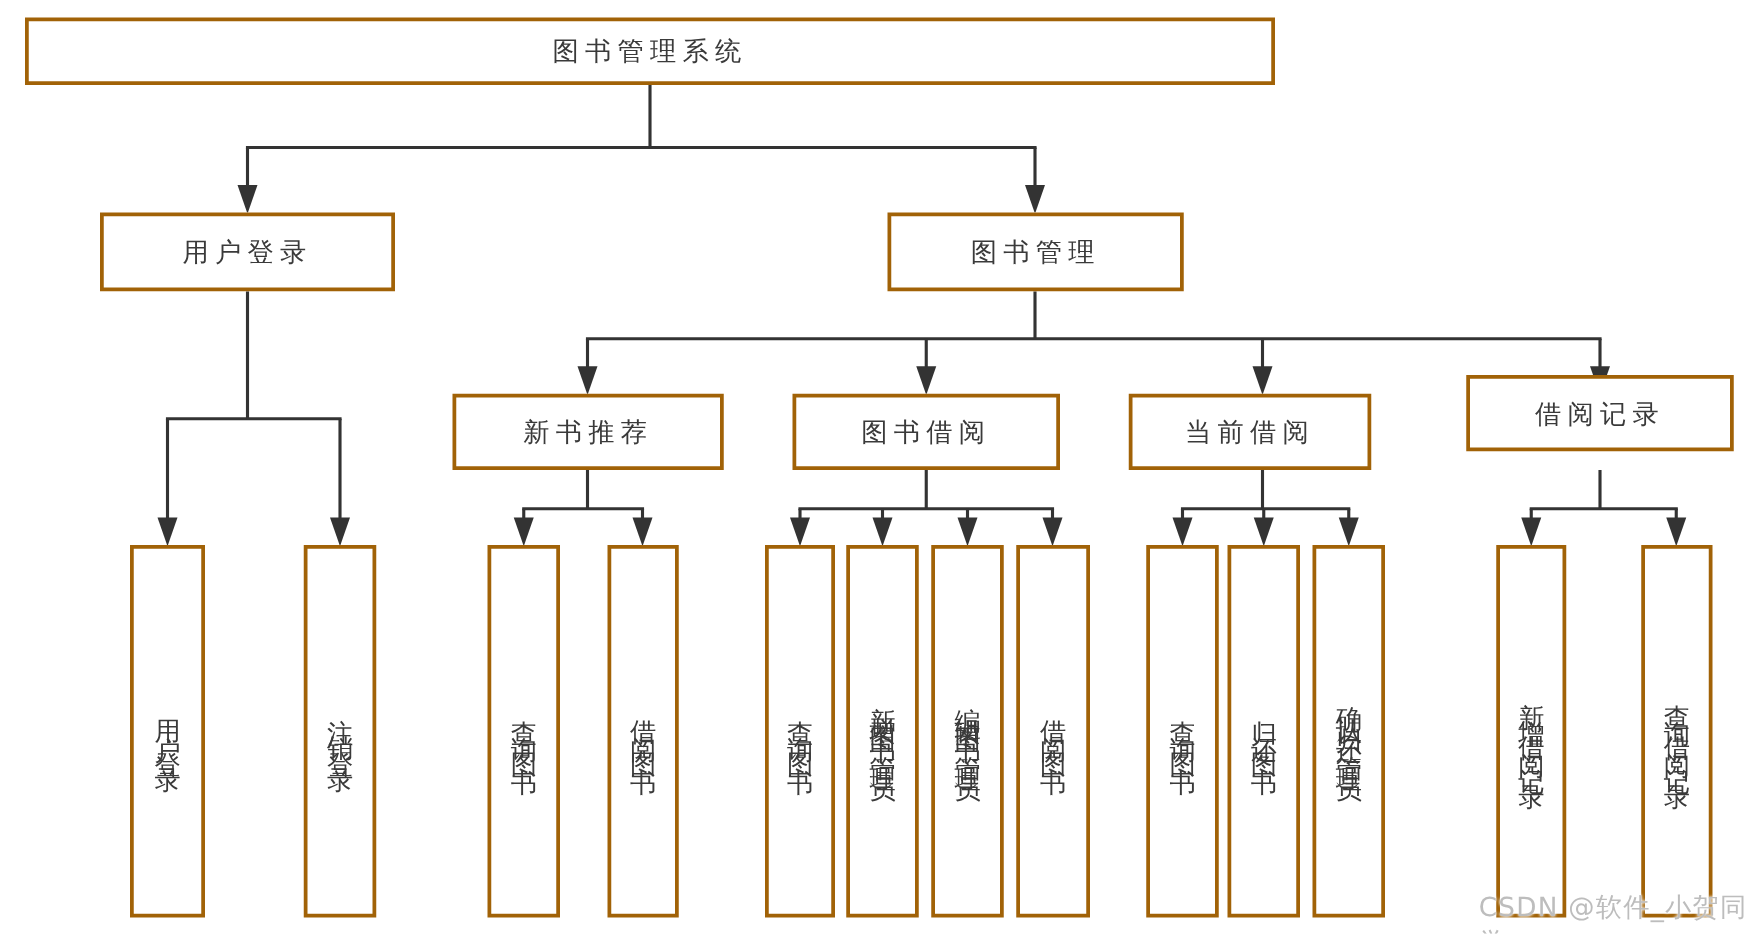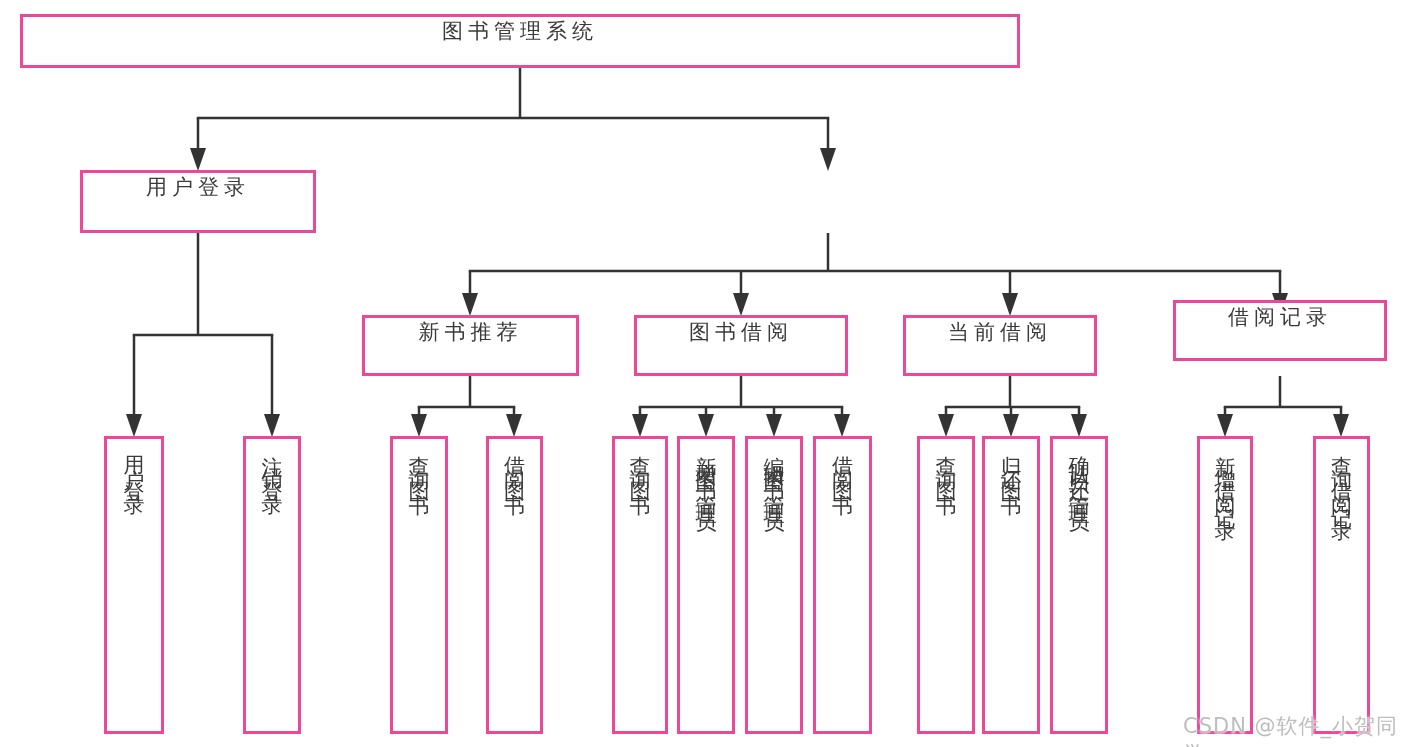--- a/index.html
+++ b/index.html
@@ -5,22 +5,22 @@
   html,body { margin:0; padding:0; background:#ffffff; }
   .stage {
     position:relative; width:1405px; height:747px; background:#ffffff;
     font-family:"DejaVu Sans","Liberation Sans",sans-serif; color:#3a3a3a;
     overflow:hidden;
   }
   .edges { position:absolute; left:0; top:0; width:1405px; height:747px; }
   .edges line { stroke:#333333; stroke-width:2.5; }
   .edges polygon { fill:#333333; }
   .node {
-    position:absolute; box-sizing:border-box; border:3px solid #ec4899;
-    background:#ffffff; display:flex; justify-content:center;
+    position:absolute; box-sizing:border-box; border:3px solid #a16207;
+    background:#ffffff; display:flex; align-items:center; justify-content:center;
     font-size:21px; letter-spacing:5px; white-space:nowrap;
   }
   .leaf { white-space:normal; }
   .leaf .v {
     writing-mode:vertical-rl; text-orientation:mixed;
     font-size:21px; letter-spacing:13px; line-height:1.15;
   }
   .leaf.long .v { letter-spacing:8px; }
   .watermark {
     position:absolute; left:1183px; top:712px; z-index:5;
@@ -102,20 +102,23 @@
     </g>
   </svg>
 
   <div class="node" style="left:20px;top:14px;width:1000px;height:54px">
     <span>图书管理系统</span>
   </div>
 
   <div class="node" style="left:80px;top:170px;width:236px;height:63px">
     <span>用户登录</span>
   </div>
+  <div class="node" style="left:710px;top:170px;width:237px;height:63px">
+    <span>图书管理</span>
+  </div>
 
   <div class="node" style="left:362px;top:315px;width:217px;height:61px">
     <span>新书推荐</span>
   </div>
   <div class="node" style="left:634px;top:315px;width:214px;height:61px">
     <span>图书借阅</span>
   </div>
   <div class="node" style="left:903px;top:315px;width:194px;height:61px">
     <span>当前借阅</span>
   </div>

